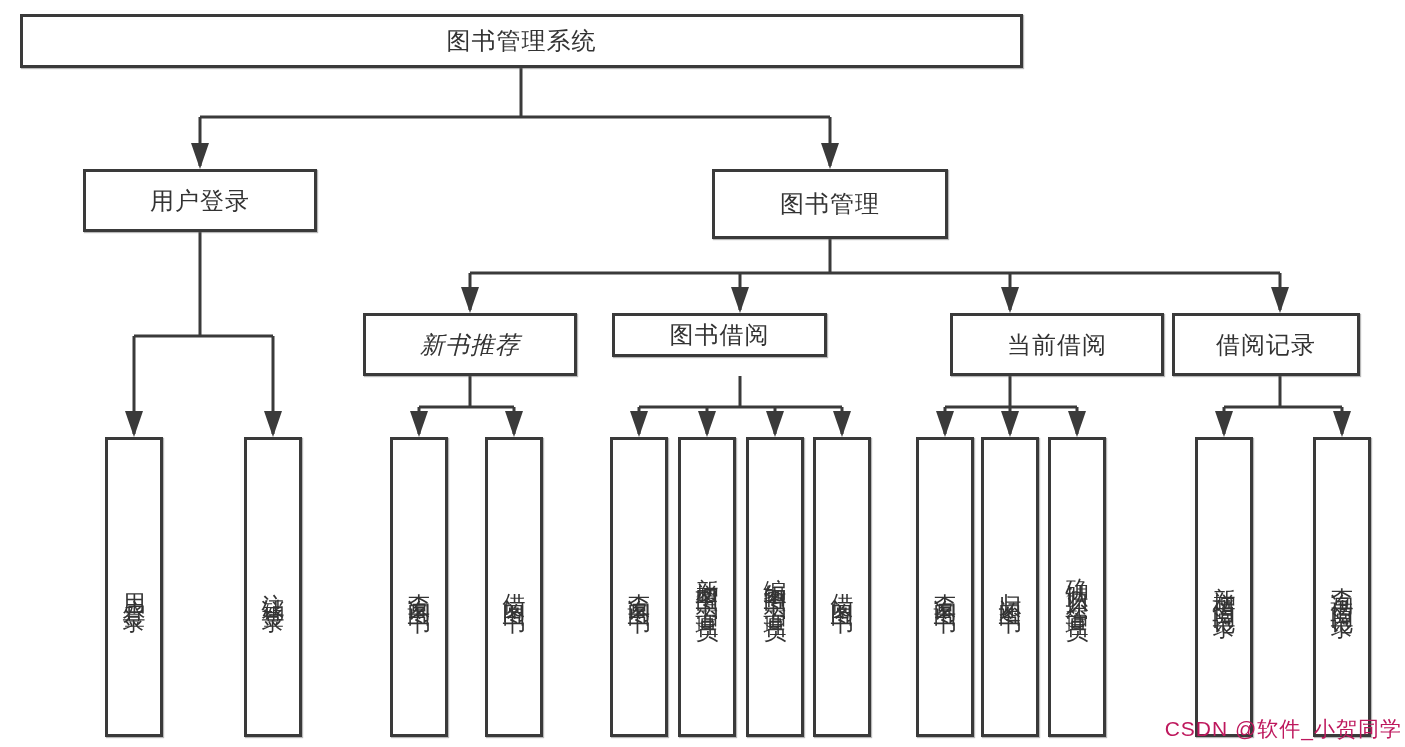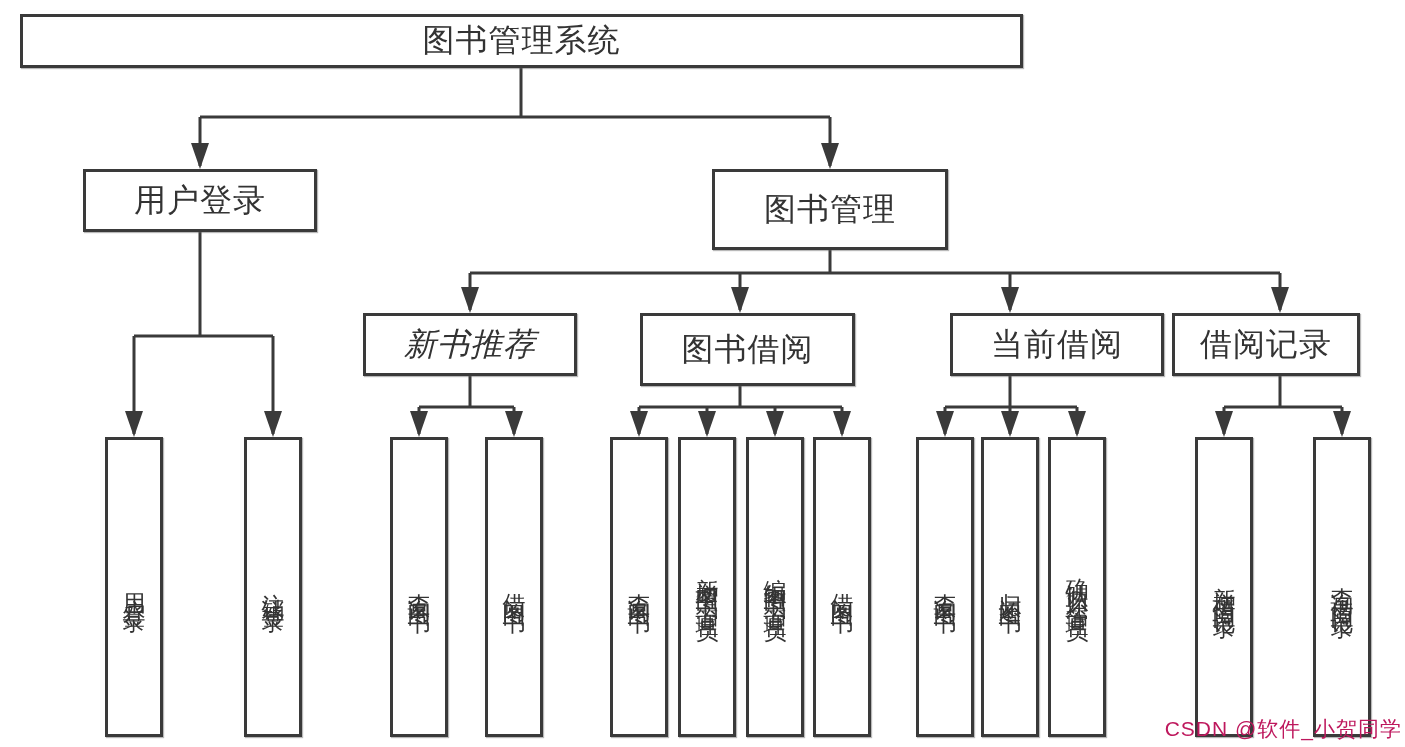--- a/index.html
+++ b/index.html
@@ -31,21 +31,21 @@
     box-sizing: border-box;
     background: #ffffff;
     border: 3px solid #3a3a3a;
     display: flex;
     align-items: center;
     justify-content: center;
     color: #333333;
     box-shadow: 1px 1px 1px rgba(100,100,100,0.45);
   }
   .box.h span {
-    font-size: 32px;
+    font-size: 24px;
     letter-spacing: 1px;
     white-space: nowrap;
   }
   .box.v span {
     writing-mode: vertical-rl;
     text-orientation: mixed;
     font-size: 23px;
     line-height: 1;
     letter-spacing: 6px;
     white-space: nowrap;
@@ -102,28 +102,28 @@
     <polygon points="1333,411 1351,411 1342,437"></polygon>
   </svg>
 
   <div class="box h" style="left:20px; top:14px; width:1003px; height:54px;">
     <span>图书管理系统</span>
   </div>
 
   <div class="box h" style="left:83px; top:169px; width:234px; height:63px;">
     <span>用户登录</span>
   </div>
-  <div class="box h" style="left:712px; top:169px; width:236px; height:81px;text-align:right;">
+  <div class="box h" style="left:712px; top:169px; width:236px; height:70px;text-align:right;">
     <span>图书管理</span>
   </div>
 
   <div class="box h" style="left:363px; top:313px; width:214px; height:63px;font-style:italic;">
     <span>新书推荐</span>
   </div>
-  <div class="box h" style="left:640px; top:313px; width:215px; height:73px;">
+  <div class="box h" style="left:612px; top:313px; width:215px; height:44px;">
     <span>图书借阅</span>
   </div>
   <div class="box h" style="left:903px; top:313px; width:214px; height:63px;margin-left:47px;">
     <span>当前借阅</span>
   </div>
   <div class="box h" style="left:1172px; top:313px; width:188px; height:63px;">
     <span>借阅记录</span>
   </div>
 
   <div class="box v" style="left:105px; top:437px; width:58px; height:300px;">

